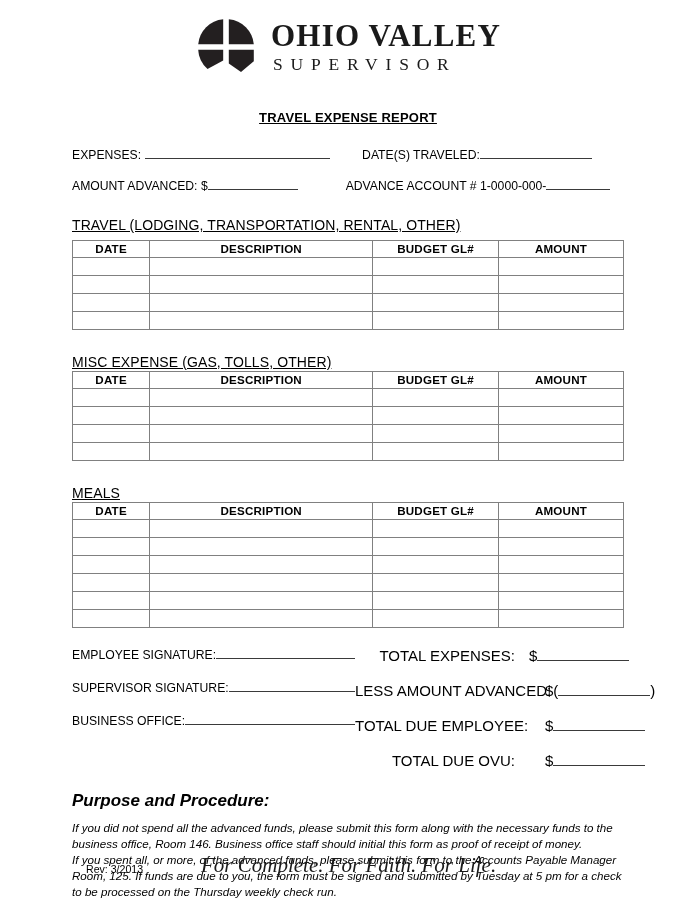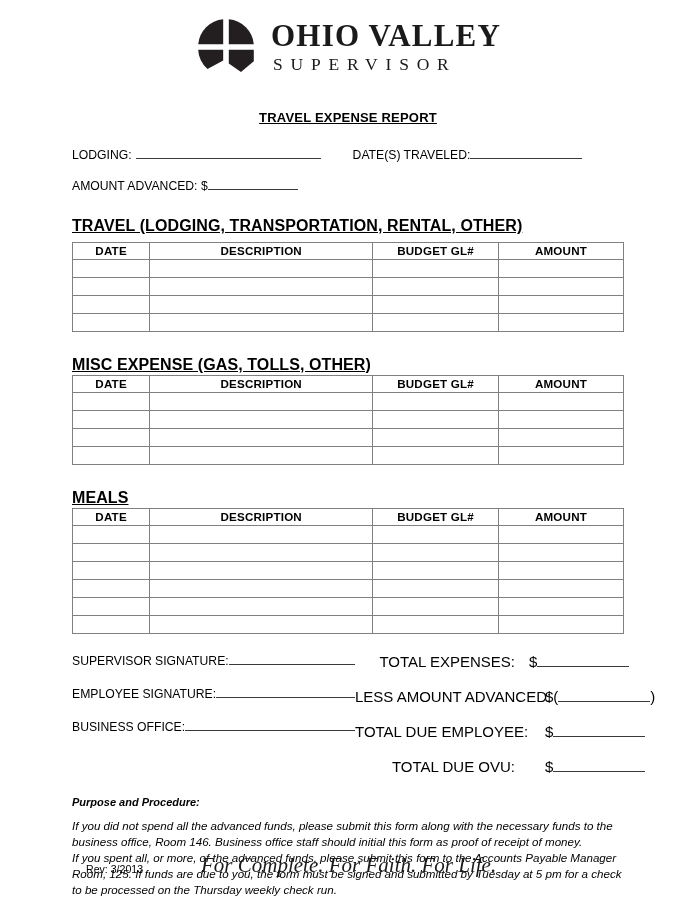--- a/index.html
+++ b/index.html
@@ -92,22 +92,22 @@
   .blank.b-employee   { width: 185px; margin-left: 4px; }
   .blank.b-dates      { width: 112px; }
   .blank.b-advamount  { width: 90px; }
   .blank.b-account    { width: 64px; }
 
   .spacer-emp  { width: 32px; }
   .spacer-amt  { width: 48px; }
 
   
   .sect-heading {
-    font-size: 16px;
-    font-weight: bold;
+    font-size: 14px;
+    font-weight: normal;
     text-decoration: underline;
     letter-spacing: 0.1px;
   }
   .sect-heading.s1 { margin-top: 24px; margin-bottom: 7px; }
   .sect-heading.s2 { margin-top: 24px; margin-bottom: 1px; }
   .sect-heading.s3 { margin-top: 24px; margin-bottom: 1px; }
 
   
   table.grid {
     width: 100%;
@@ -181,21 +181,21 @@
   
   .purpose {
     margin-top: 20px;
     font-size: 11.6px;
     font-style: italic;
     line-height: 1.38;
   }
   .purpose-heading {
     font-weight: bold;
     font-style: italic;
-    font-size: 11px;
+    font-size: 17px;
     margin-bottom: 8px;
   }
   .purpose p { margin: 0; }
   .purpose .strong { font-weight: bold; }
 
   
   .footer {
     position: absolute;
     left: 72px;
     right: 72px;
@@ -240,36 +240,40 @@
     <div class="wordmark">
       <div class="wordmark-main">OHIO VALLEY</div>
       <div class="wordmark-sub">SUPERVISOR</div>
     </div>
   </div>
 
   <div class="doc-title">TRAVEL EXPENSE REPORT</div>
 
   <div class="field-row r1">
     <div class="fcol-left">
-      <span class="f-label">LODGING:</span>
+      <span class="f-label">EXPENSES:</span>
       <span class="blank b-employee"></span>
     </div>
     <span class="spacer-emp"></span>
     <div class="fcol-right">
       <span class="f-label">DATE(S) TRAVELED:</span>
       <span class="blank b-dates"></span>
     </div>
   </div>
 
   <div class="field-row r2">
     <div class="fcol-left">
       <span class="f-label">AMOUNT ADVANCED: $</span>
       <span class="blank b-advamount"></span>
     </div>
     <span class="spacer-amt"></span>
+    <div class="fcol-right">
+      <span class="f-label">ADVANCE ACCOUNT # 1-0000-000-</span>
+      <span class="blank b-account"></span>
+    </div>
   </div>
 
   <div class="sect-heading s1">TRAVEL (LODGING, TRANSPORTATION, RENTAL, OTHER)</div>
   <table class="grid">
     <colgroup>
       <col class="c-date">
         <col class="c-desc">
         <col class="c-gl">
         <col class="c-amt">
     </colgroup>
@@ -406,25 +410,25 @@
         <td></td>
         <td></td>
       </tr>
     </tbody>
   </table>
 
   <div class="sig-totals">
 
     <div class="sig-block">
       <div class="sig-line">
+        <span class="f-label">EMPLOYEE SIGNATURE:</span>
+        <span class="blank-grow"></span>
+      </div>
+      <div class="sig-line">
         <span class="f-label">SUPERVISOR SIGNATURE:</span>
-        <span class="blank-grow"></span>
-      </div>
-      <div class="sig-line">
-        <span class="f-label">EMPLOYEE SIGNATURE:</span>
         <span class="blank-grow"></span>
       </div>
       <div class="sig-line">
         <span class="f-label">BUSINESS OFFICE:</span>
         <span class="blank-grow"></span>
       </div>
     </div>
 
     <div class="tot-block">
       <div class="tot-line">

